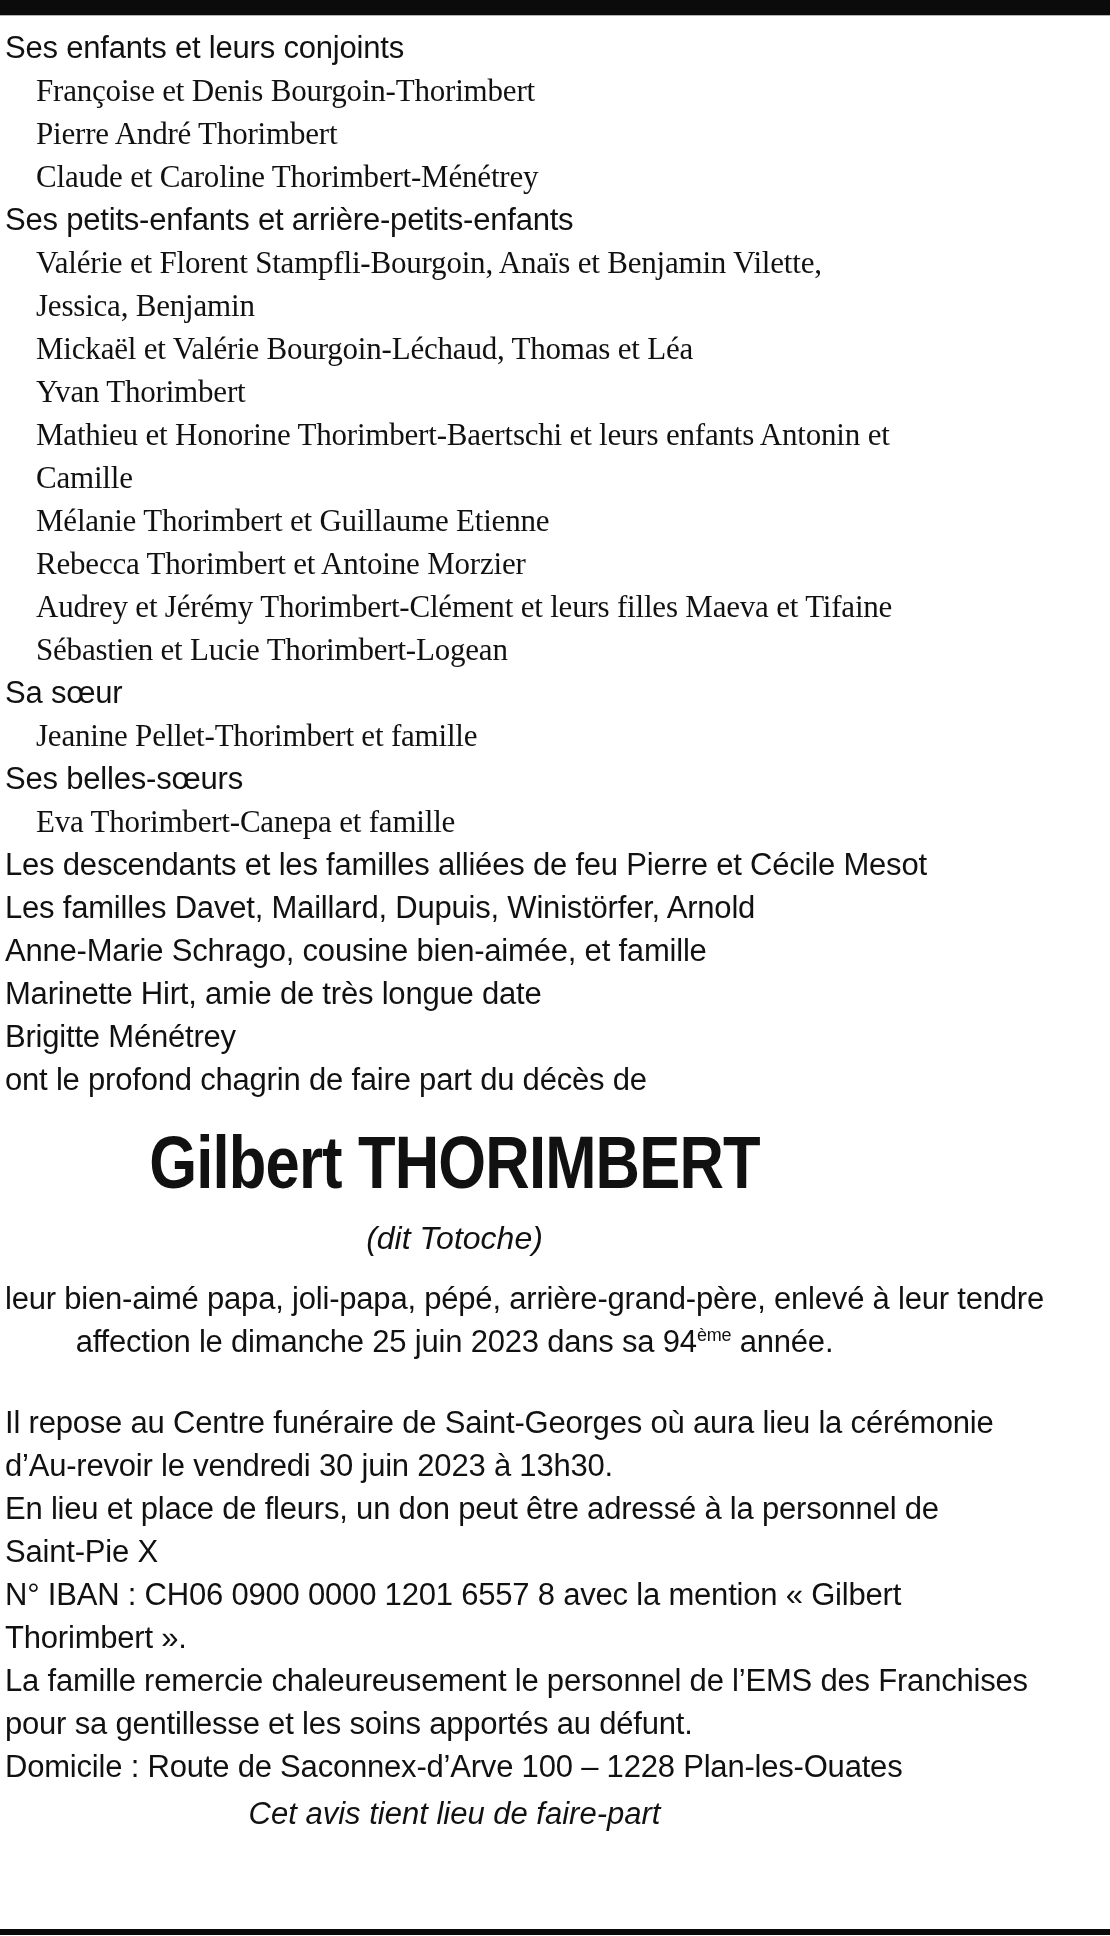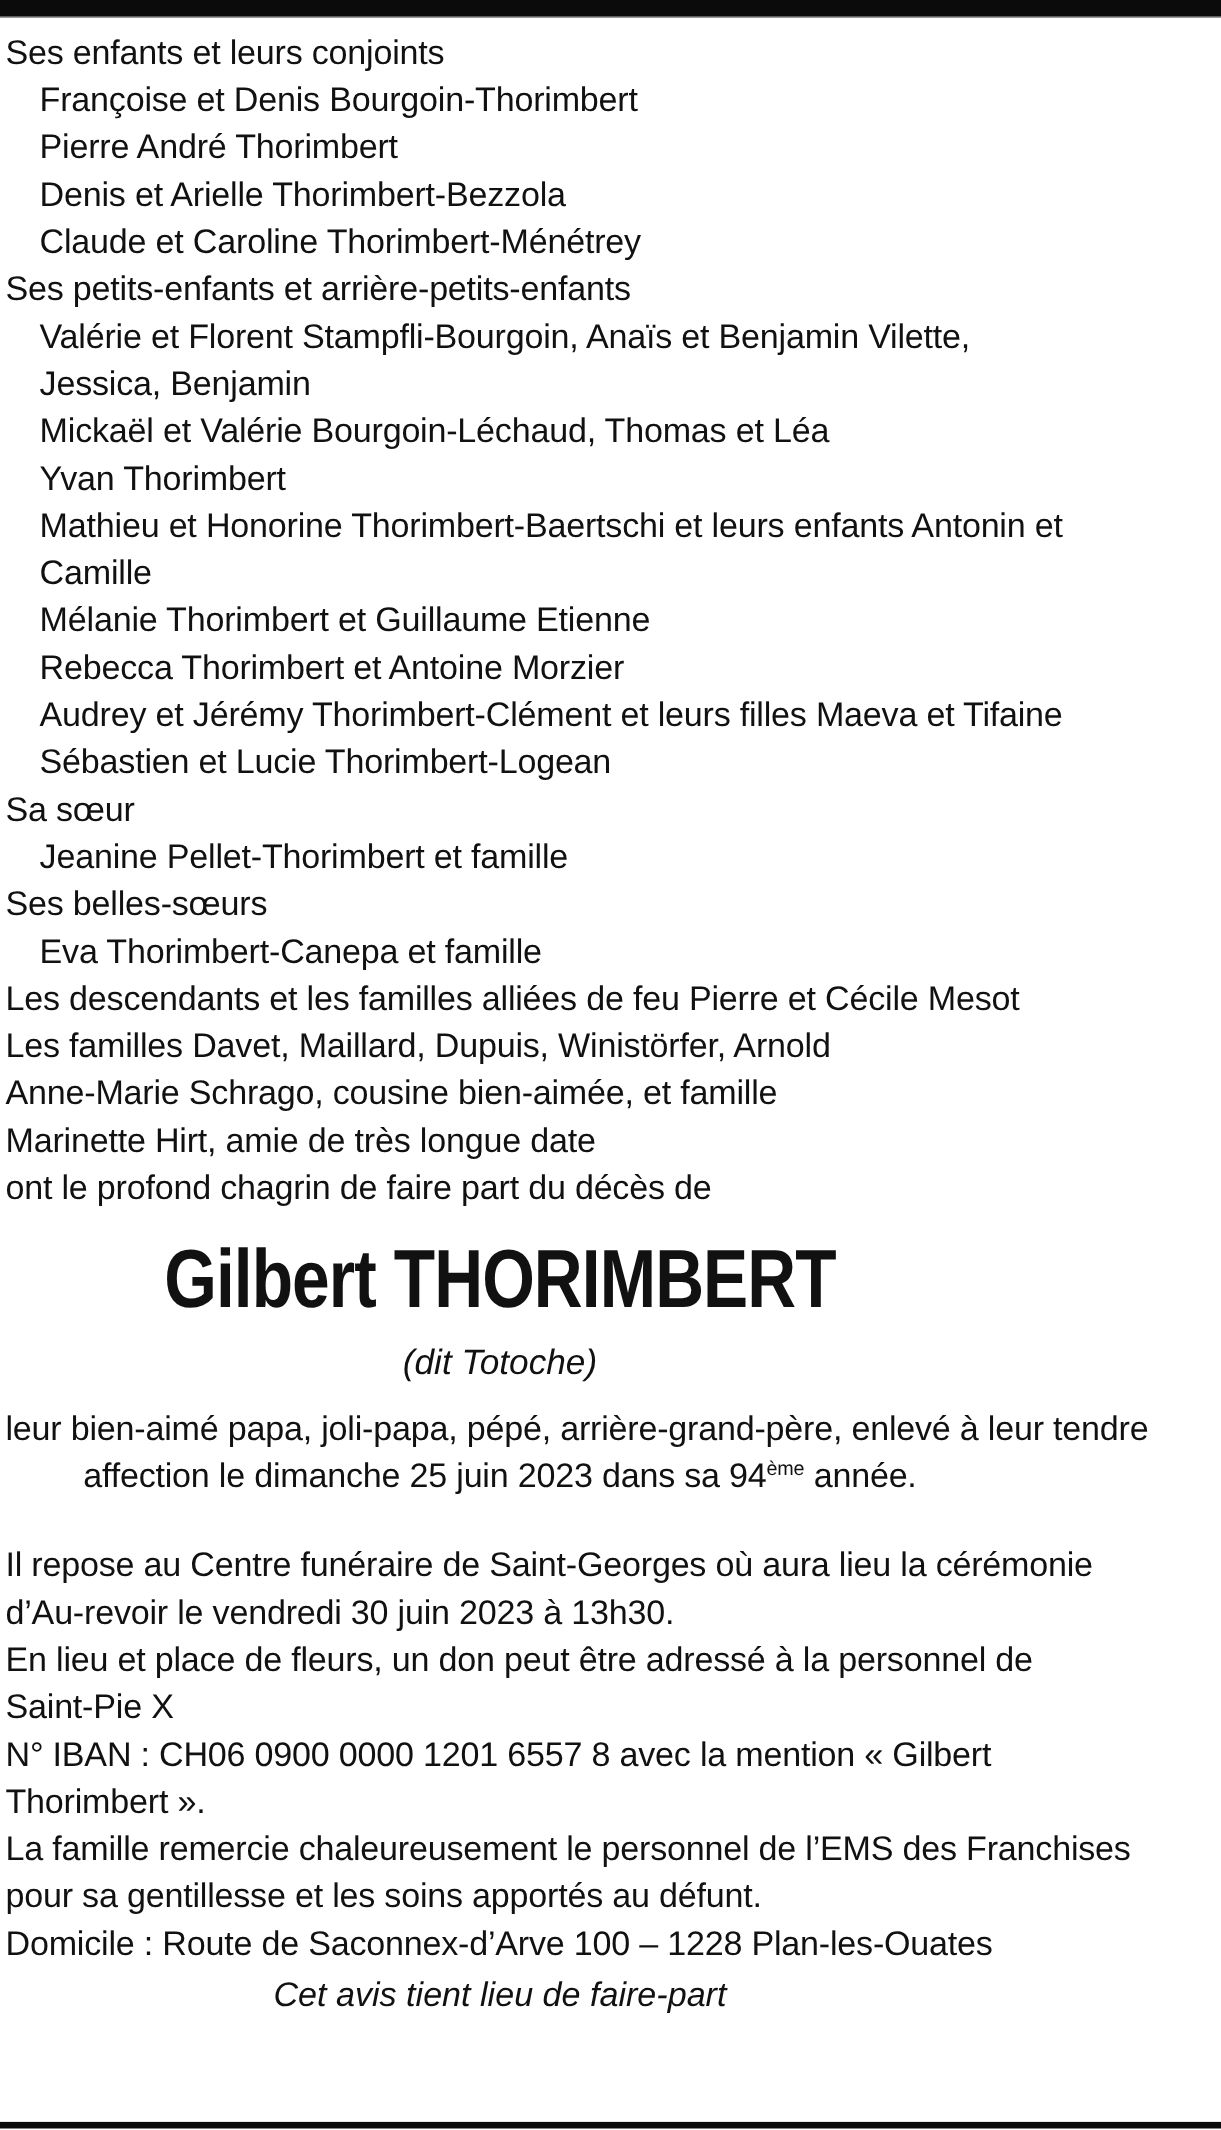--- a/index.html
+++ b/index.html
@@ -27,21 +27,21 @@
     width:1110px;height:6px;
     background:var(--bar);
   }
   .content{padding:10px 0 0 5px;}
   .line{
     font-size:31px;
     line-height:43px;
     white-space:nowrap;
     letter-spacing:-0.2px;
   }
-  .line.indent{padding-left:31px;}
+  .line.indent{padding-left:31px;font-family:Liberation Serif, serif;}
   .title{
     margin-top:18px;
     font-size:75px;
     font-weight:700;
     line-height:86px;
     text-align:center;
     white-space:nowrap;
     transform:scaleX(0.82);
     transform-origin:50% 50%;
     letter-spacing:-1px;
@@ -83,41 +83,41 @@
 <div class="page">
   <div class="topbar"></div>
 
   <div class="content">
 
     <div class="family">
 
     <div class="line">Ses enfants et leurs conjoints</div>
         <div class="line indent">Françoise et Denis Bourgoin-Thorimbert</div>
         <div class="line indent">Pierre André Thorimbert</div>
-        <div class="line indent">Denis et Arielle Thorimbert-Bezzola</div>
         <div class="line indent">Claude et Caroline Thorimbert-Ménétrey</div>
         <div class="line">Ses petits-enfants et arrière-petits-enfants</div>
         <div class="line indent">Valérie et Florent Stampfli-Bourgoin, Anaïs et Benjamin Vilette,</div>
         <div class="line indent">Jessica, Benjamin</div>
         <div class="line indent">Mickaël et Valérie Bourgoin-Léchaud, Thomas et Léa</div>
         <div class="line indent">Yvan Thorimbert</div>
         <div class="line indent">Mathieu et Honorine Thorimbert-Baertschi et leurs enfants Antonin et</div>
         <div class="line indent">Camille</div>
         <div class="line indent">Mélanie Thorimbert et Guillaume Etienne</div>
         <div class="line indent">Rebecca Thorimbert et Antoine Morzier</div>
         <div class="line indent">Audrey et Jérémy Thorimbert-Clément et leurs filles Maeva et Tifaine</div>
         <div class="line indent">Sébastien et Lucie Thorimbert-Logean</div>
         <div class="line">Sa sœur</div>
         <div class="line indent">Jeanine Pellet-Thorimbert et famille</div>
         <div class="line">Ses belles-sœurs</div>
         <div class="line indent">Eva Thorimbert-Canepa et famille</div>
         <div class="line">Les descendants et les familles alliées de feu Pierre et Cécile Mesot</div>
         <div class="line">Les familles Davet, Maillard, Dupuis, Winistörfer, Arnold</div>
         <div class="line">Anne-Marie Schrago, cousine bien-aimée, et famille</div>
         <div class="line">Marinette Hirt, amie de très longue date</div>
+        <div class="line">Brigitte Ménétrey</div>
         <div class="line">ont le profond chagrin de faire part du décès de</div>
       </div>
 
     <div class="title">Gilbert THORIMBERT</div>
 
     <div class="nickname">(dit Totoche)</div>
 
     <div class="tribute">
       <div class="center-line">leur bien-aimé papa, joli-papa, pépé, arrière-grand-père, enlevé à leur tendre</div>
       <div class="center-line"><span>affection le dimanche 25 juin 2023 dans sa 94</span><span class="sup">ème</span><span> année.</span></div>

